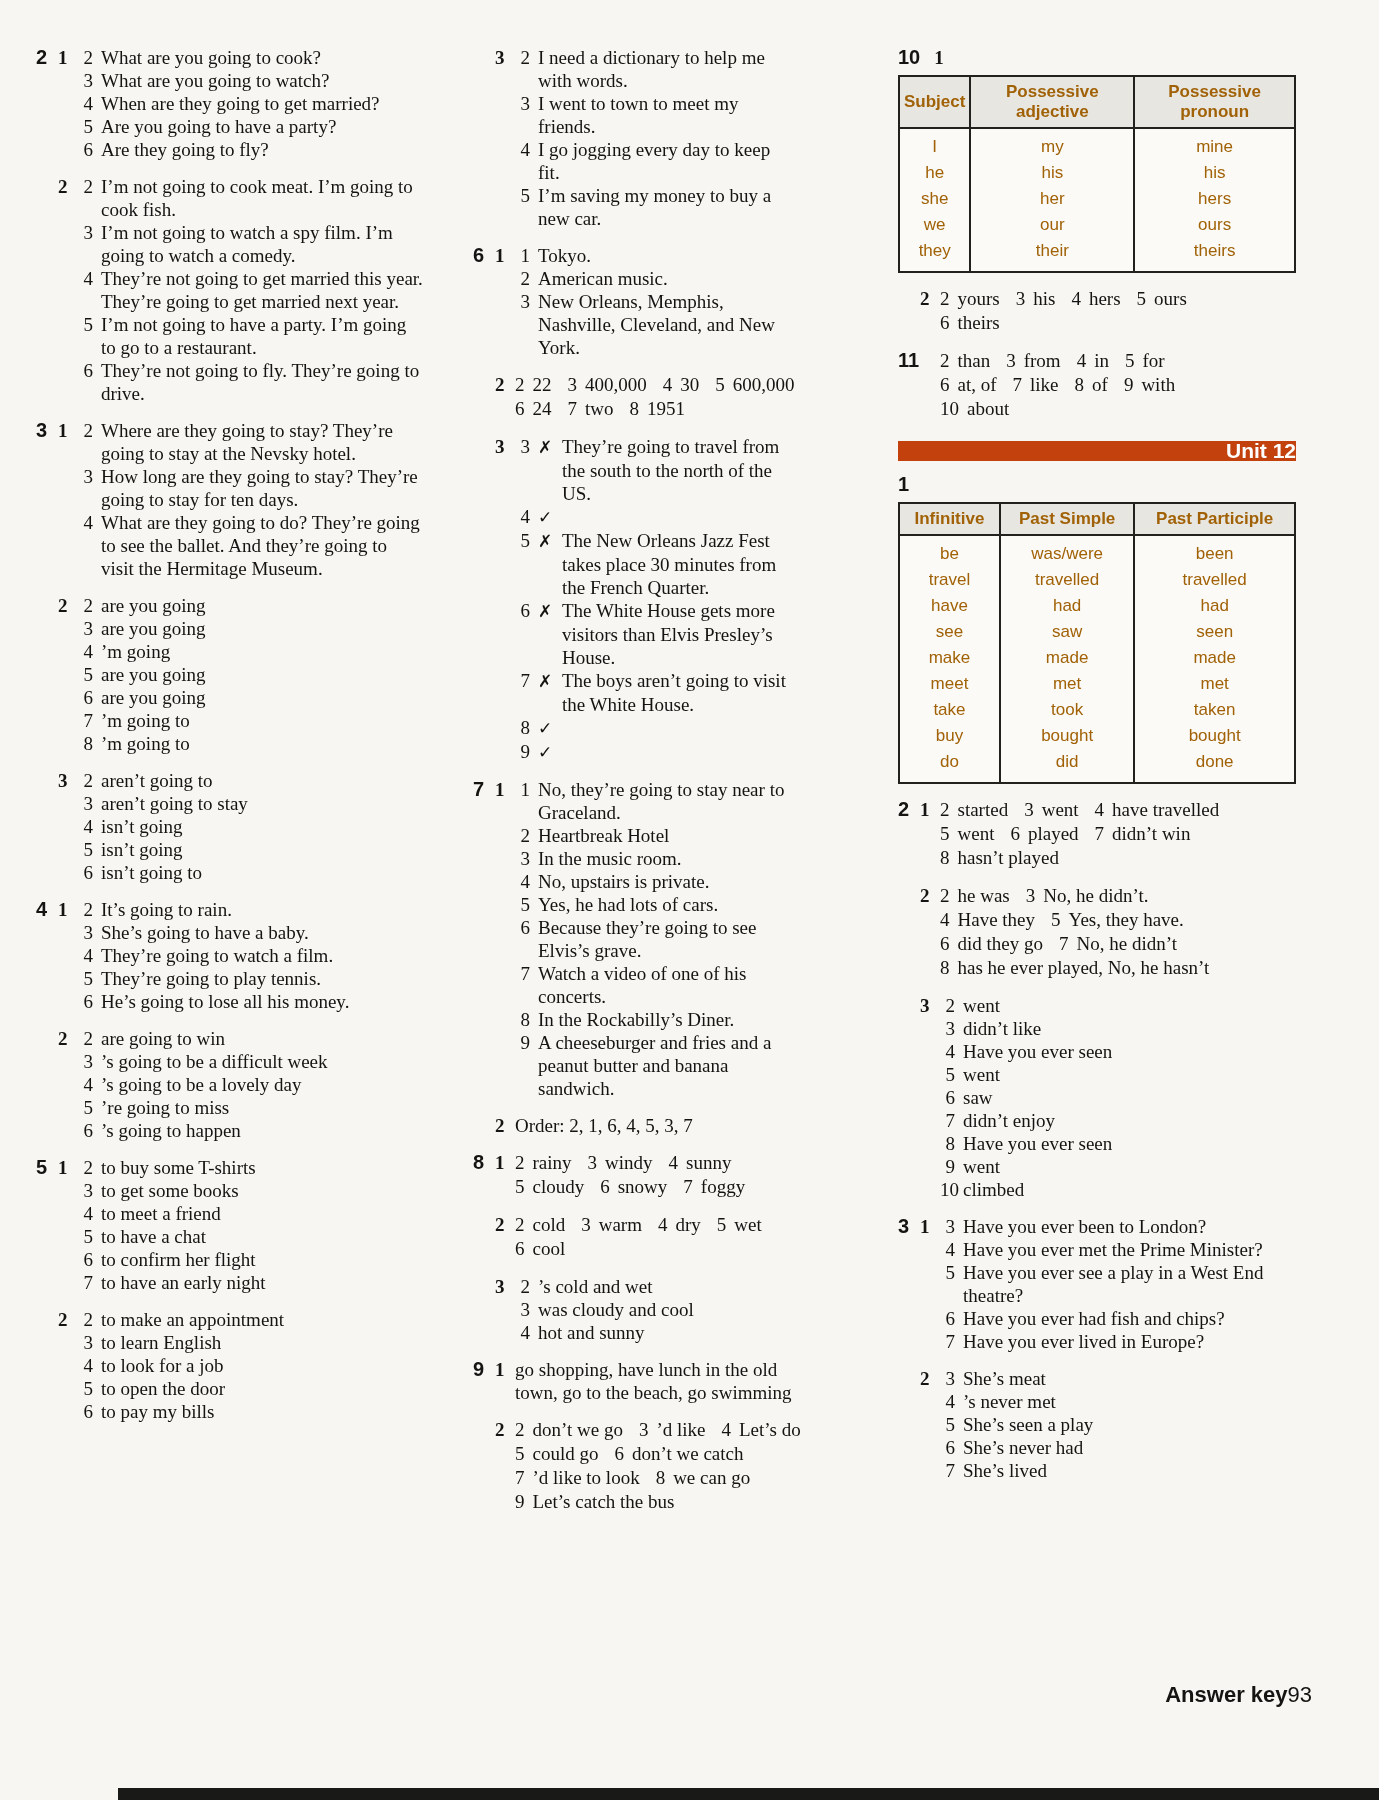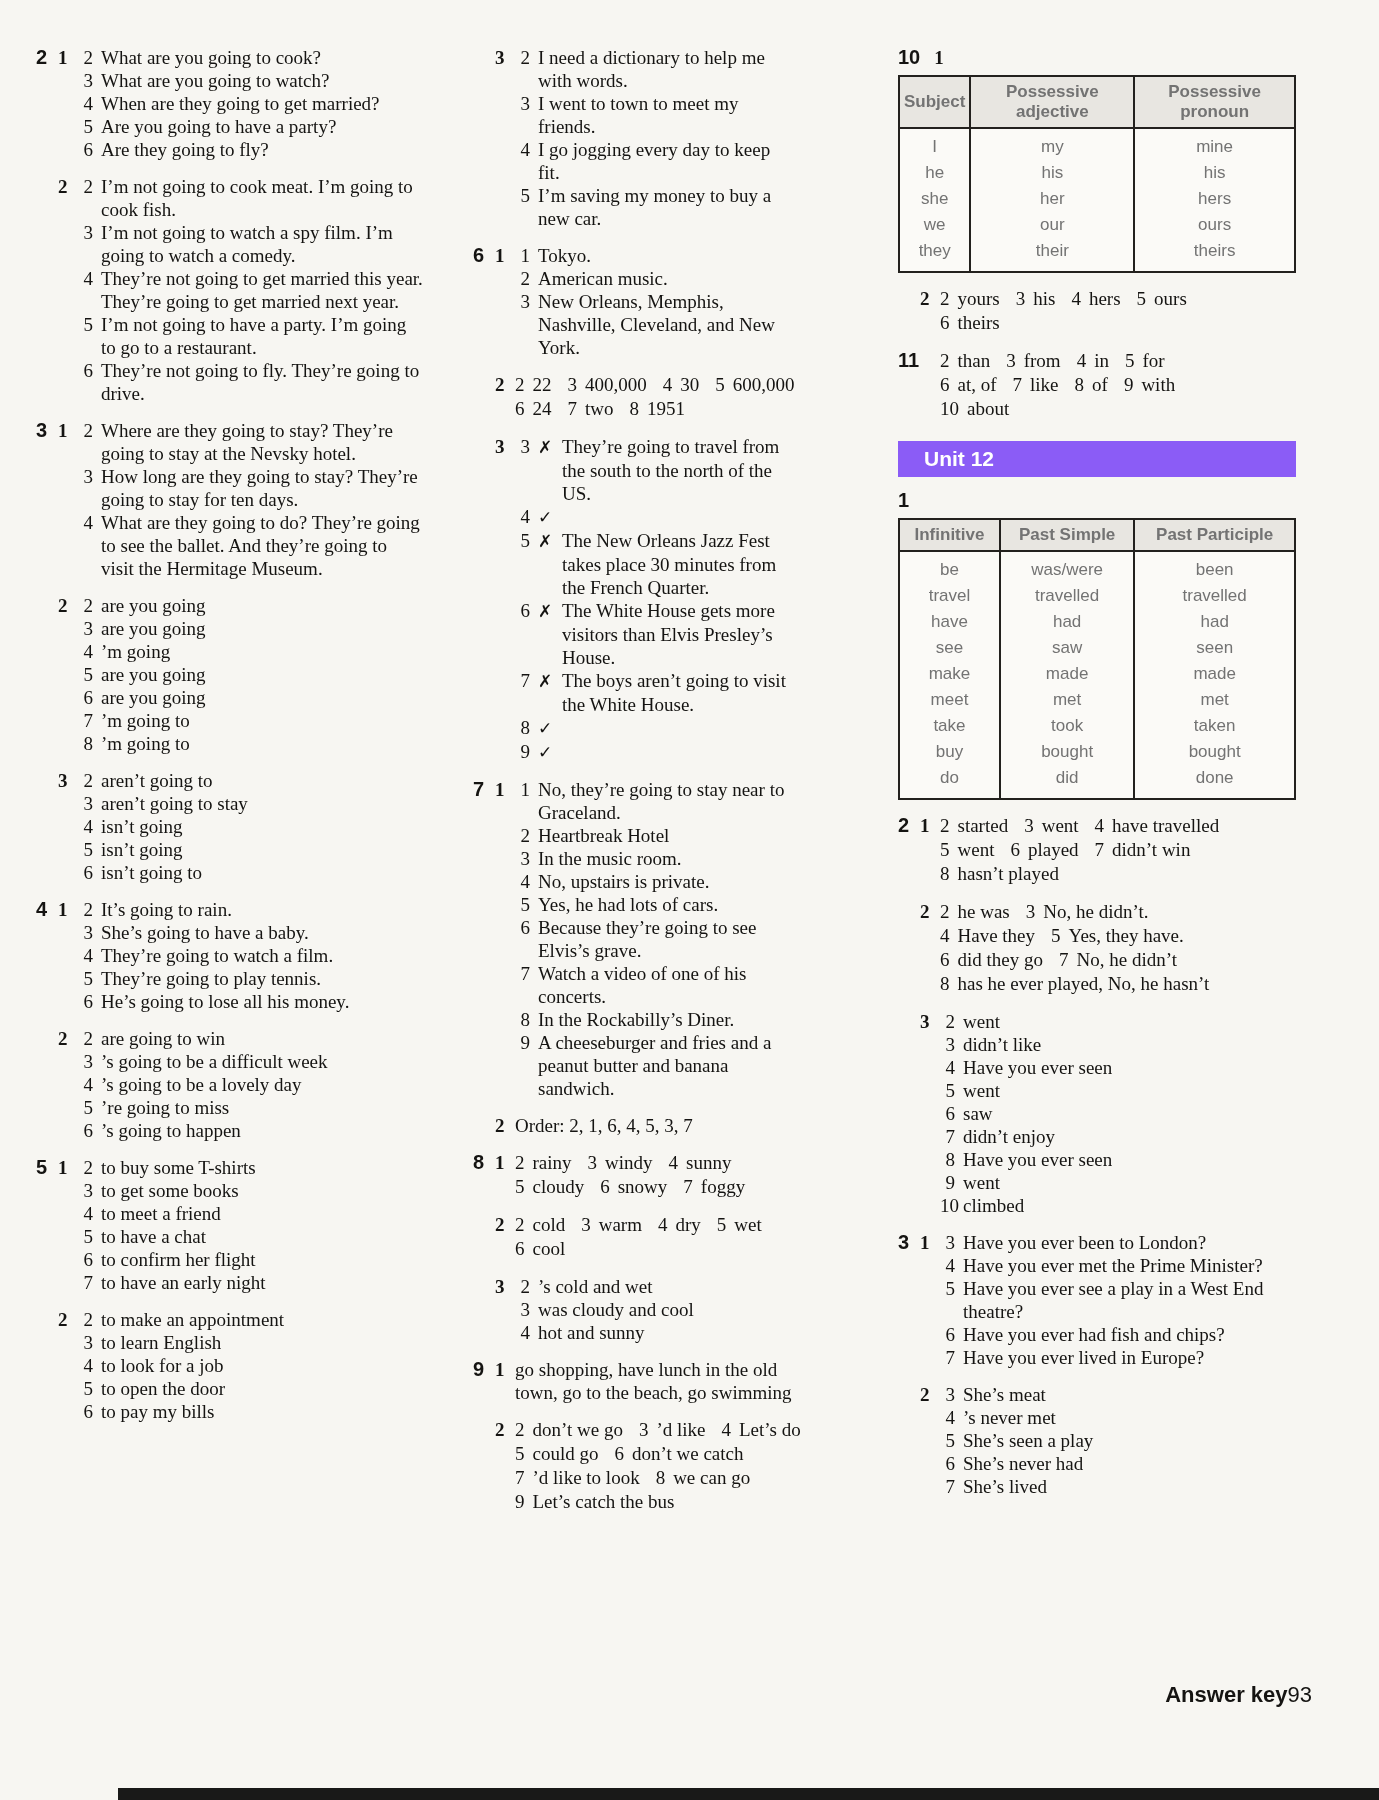--- a/index.html
+++ b/index.html
@@ -40,41 +40,41 @@
   .inline-line{font-size:19px;line-height:24px;}
   .inline-item{margin-right:16px;white-space:nowrap;}
   .inline-item:last-child{margin-right:0;}
   .inline-item .item-num{margin-right:8px;text-align:left;}
 
   .tbl-label{display:flex;gap:14px;align-items:baseline;margin-bottom:6px;}
 
   table.grammar-table{
     width:100%;border-collapse:collapse;
     font-family:"Liberation Sans", sans-serif;
-    font-size:17px;color:#737373;
+    font-size:17px;color:#a16207;
     margin-bottom:4px;
     background:#fbfaf7;
   }
   table.grammar-table th{
     background:#e8e6e1;
     border:2px solid #23211e;
     font-weight:bold;font-size:17px;line-height:20px;
     text-align:center;padding:5px 4px;
   }
   table.grammar-table td{
     border-left:2px solid #23211e;border-right:2px solid #23211e;
     text-align:center;padding:0 4px;line-height:26px;
   }
   table.grammar-table{border:2px solid #23211e;}
   table.grammar-table tbody tr:first-child td{padding-top:5px;}
   table.grammar-table tbody tr:last-child td{padding-bottom:7px;}
 
   .banner{
-    background:#8b5cf6;height:36px;margin:20px 0 12px;
-    display:flex;align-items:center;
+    background:#c2410c;height:20px;margin:20px 0 12px;
+    display:flex;align-items:center;justify-content:flex-end;
   }
   .banner-label{
     color:#ffffff;font-family:"Liberation Sans", sans-serif;
     font-weight:bold;font-size:21px;padding-left:26px;
   }
 
   #footer{
     position:absolute;top:1682px;left:898px;width:414px;
     display:flex;justify-content:flex-end;align-items:baseline;
     font-family:"Liberation Sans", sans-serif;font-size:22px;

